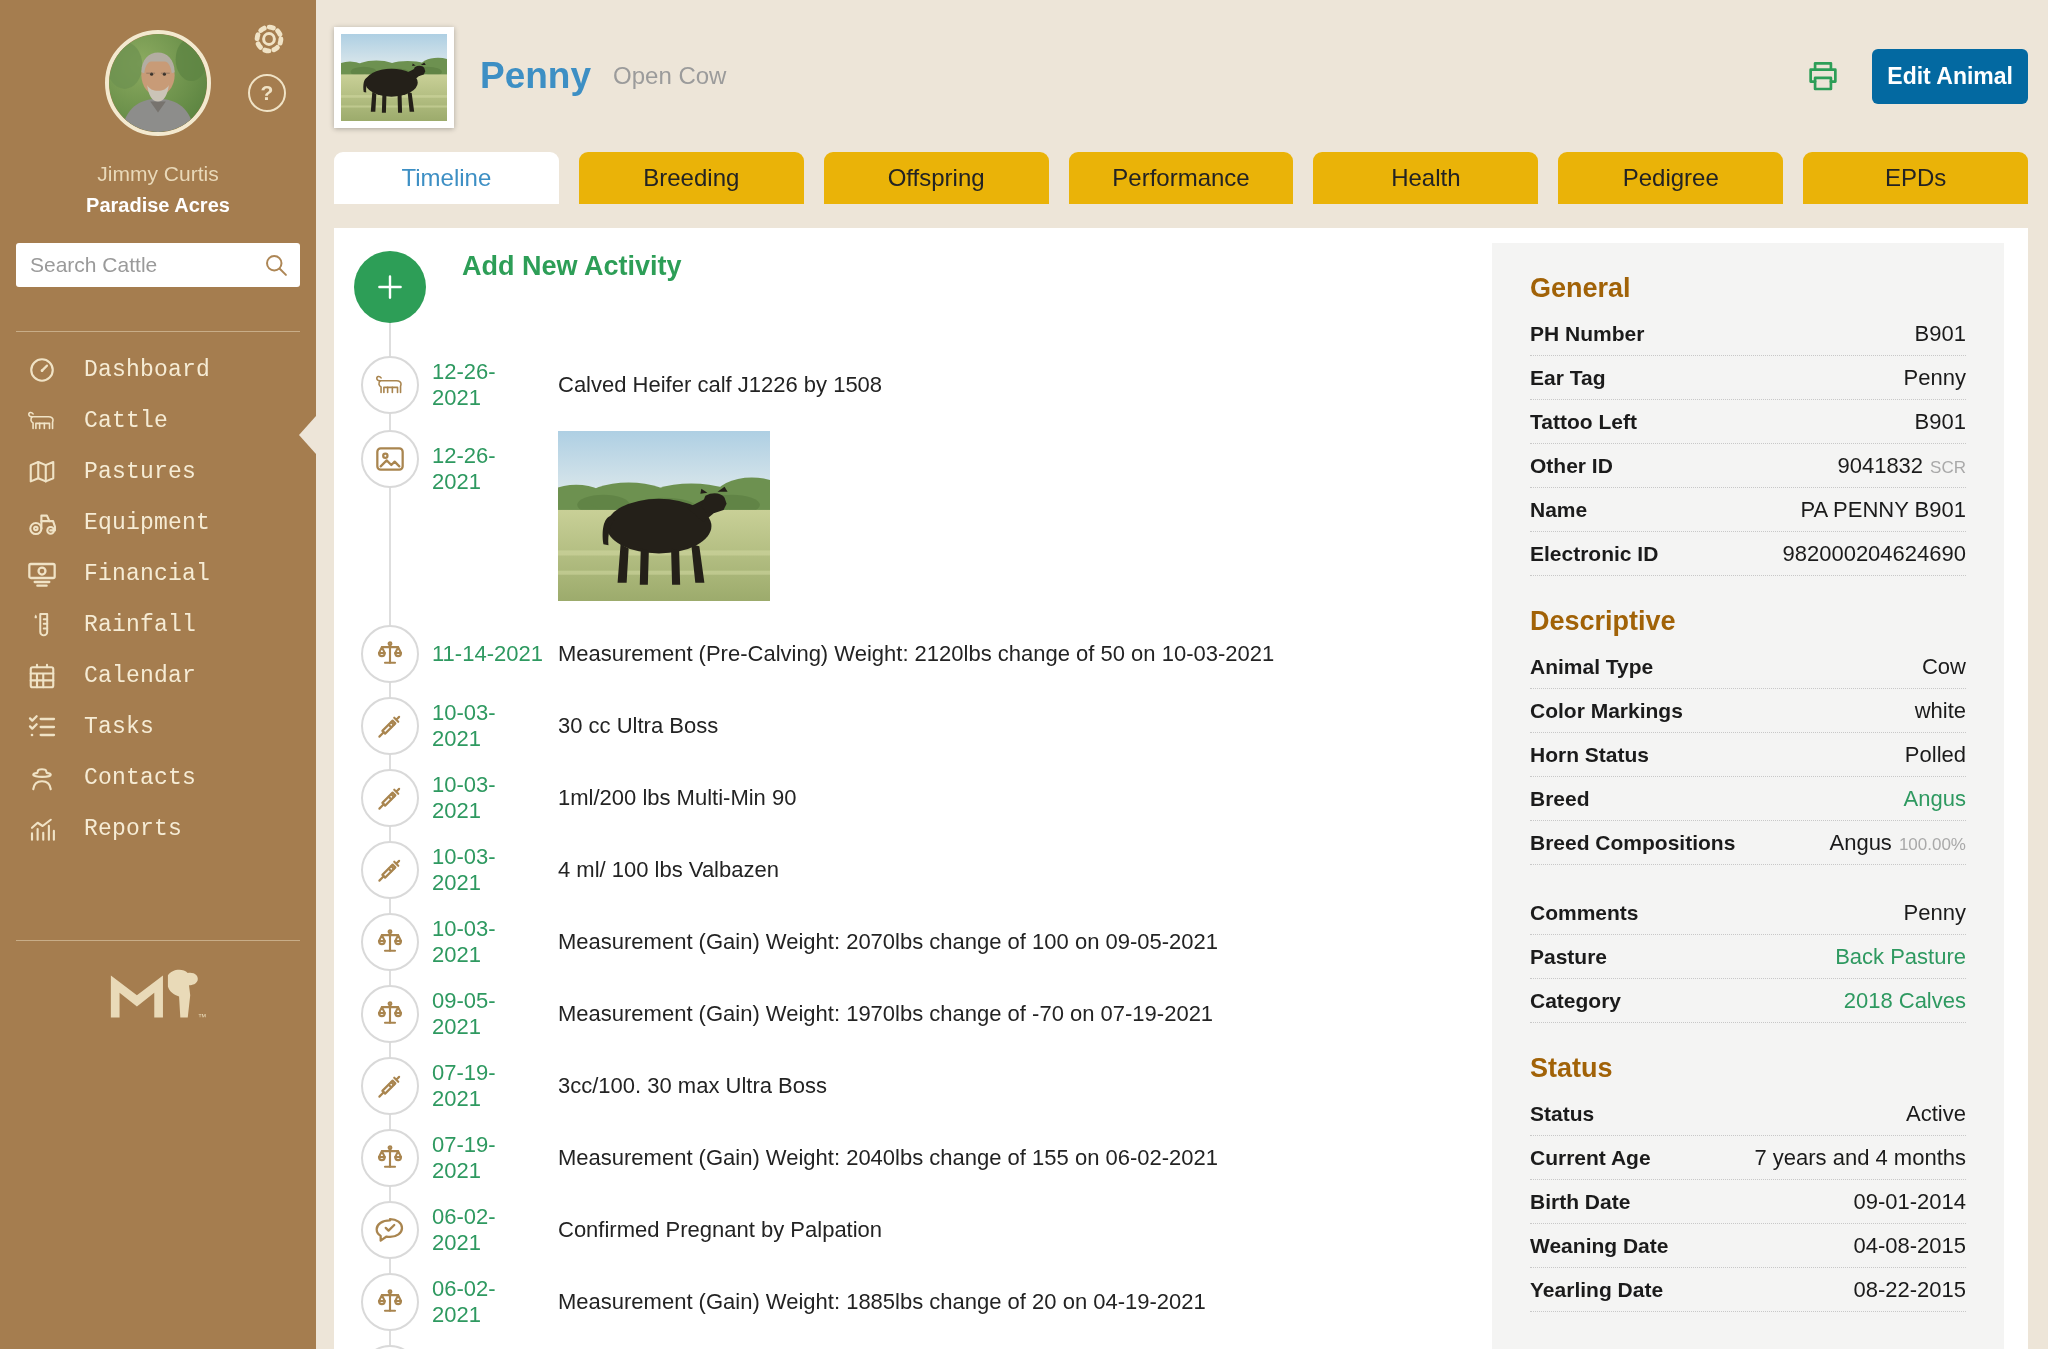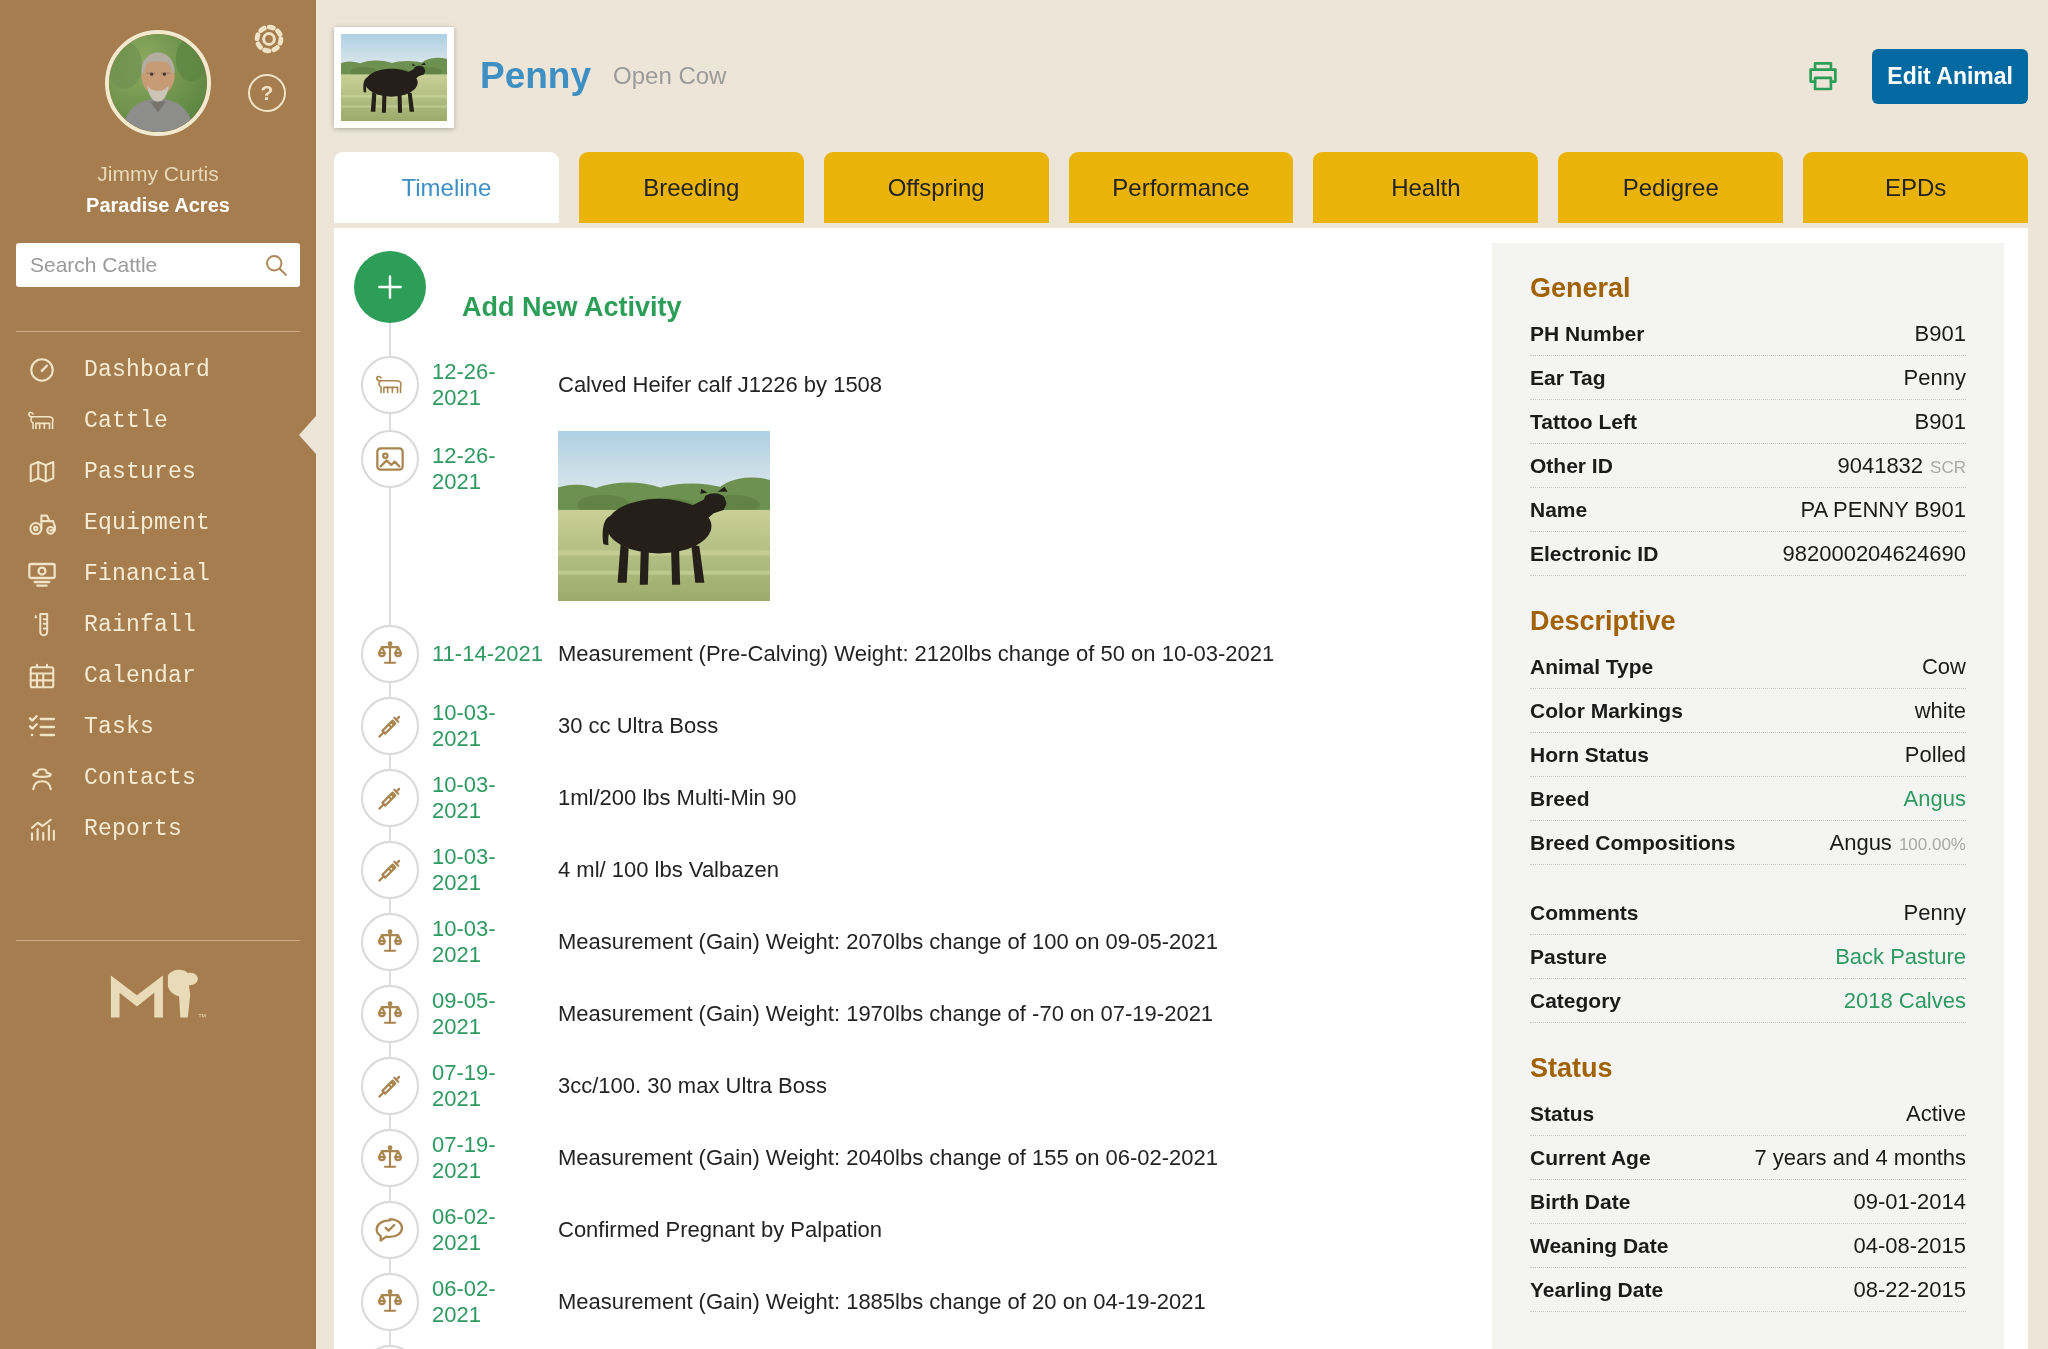--- a/index.html
+++ b/index.html
@@ -38,29 +38,29 @@
   .main{position:absolute;left:316px;right:0;top:0;bottom:0;}
   .page-header{height:152px;display:flex;align-items:center;padding:0 20px 0 18px;}
   .photo-card{background:#fff;box-shadow:0 1px 5px rgba(0,0,0,.28);padding:7px;margin-top:2px;cursor:pointer;}
   .photo-card svg{display:block;width:106px;height:87px;}
   .animal-title{margin-left:26px;font-size:37px;font-weight:bold;color:#3d8fc4;}
   .animal-sub{margin-left:22px;font-size:24px;color:#9b9b9b;}
   .header-actions{margin-left:auto;display:flex;align-items:center;gap:30px;}
   .print-btn{width:38px;height:38px;color:#2d9e57;cursor:pointer;}
   .edit-btn{background:#0369a1;color:#fff;border:none;border-radius:6px;font-size:23px;font-weight:bold;
     padding:14px 15px;font-family:inherit;cursor:pointer;}
-  .tabs{display:flex;gap:20px;height:71px;padding:0 20px 0 18px;}
+  .tabs{display:flex;gap:20px;height:52px;padding:0 20px 0 18px;}
   .tab{flex:1;border-radius:9px 9px 0 0;background:#eab308;display:flex;align-items:center;justify-content:center;
     font-size:24px;color:#232323;cursor:pointer;}
   .tab.active{background:#ffffff;color:#3d8fc4;}
   
   .content{position:absolute;top:228px;left:18px;right:20px;bottom:0;background:#fff;display:flex;overflow:hidden;}
   .timeline{flex:1;position:relative;padding-top:23px;}
   .timeline-line{position:absolute;left:55px;top:60px;bottom:0;width:2px;background:#dedede;}
-  .add-row{display:flex;align-items:flex-end;position:relative;cursor:pointer;}
+  .add-row{display:flex;align-items:flex-start;position:relative;cursor:pointer;}
   .add-btn{width:72px;height:72px;border-radius:50%;background:#2d9e57;margin-left:20px;flex:none;
     display:flex;align-items:center;justify-content:center;color:#fff;}
   .add-btn svg{width:34px;height:34px;}
   .add-label{margin-left:36px;font-size:27px;font-weight:bold;color:#2d9e57;}
   .entries{margin-top:26px;position:relative;}
   .entry{display:flex;align-items:center;height:72px;cursor:pointer;}
   .entry.photo-row{height:197px;align-items:flex-start;}
   .entry-icon{width:54px;height:54px;border-radius:50%;background:#fff;border:2px solid #d9d9d9;margin-left:27px;
     flex:none;display:flex;align-items:center;justify-content:center;color:#a9854f;position:relative;z-index:1;}
   .entry.photo-row .entry-icon{margin-top:9px;}

